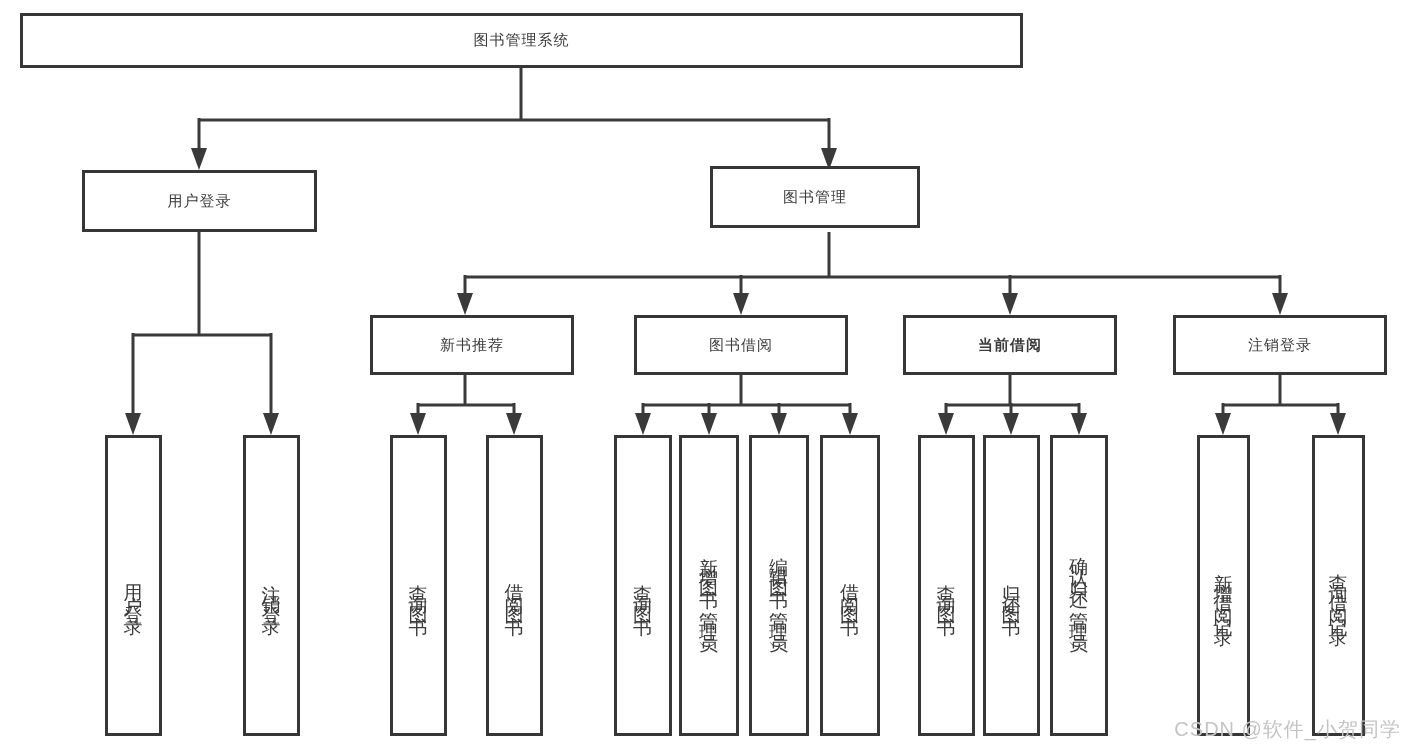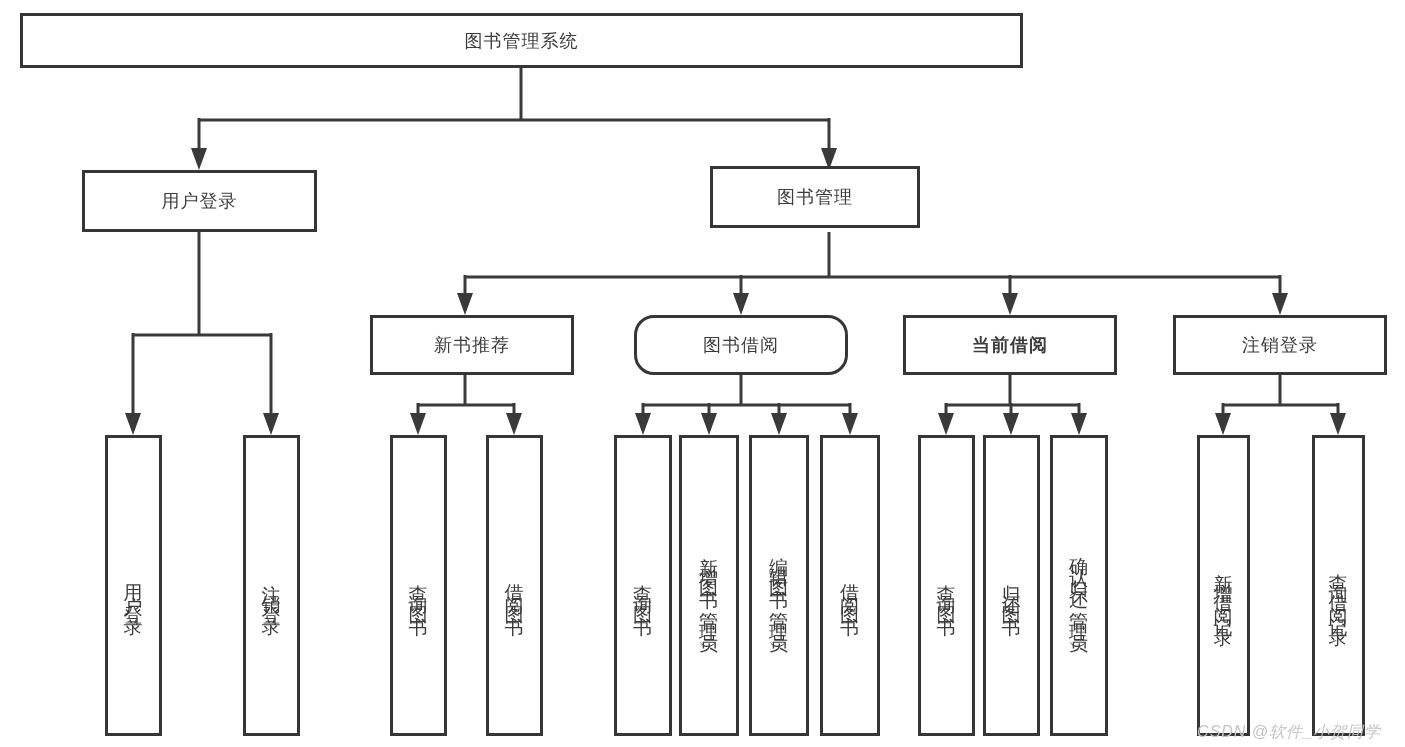--- a/index.html
+++ b/index.html
@@ -9,55 +9,55 @@
     position: relative; overflow: hidden;
   }
   .canvas { position: absolute; left: 0; top: 0; width: 1405px; height: 747px; }
   .connectors { position: absolute; left: 0; top: 0; z-index: 0; }
   .node {
     position: absolute; box-sizing: border-box;
     background: #ffffff; border: 3px solid #363636;
     display: flex; align-items: center; justify-content: center;
     color: #3b3b3b; z-index: 1;
   }
-  .hlabel { font-size: 18px; letter-spacing: 1px; white-space: nowrap; }
+  .hlabel { font-size: 15px; letter-spacing: 1px; white-space: nowrap; }
   .vlabel {
     writing-mode: vertical-rl; text-orientation: upright;
     font-size: 19px; line-height: 1; letter-spacing: 11px;
     margin-bottom: -11px; white-space: nowrap;
   }
   
   .n-root           { left: 20px;   top: 13px;  width: 1003px; height: 55px; }
   
   .n-user-login     { left: 82px;   top: 170px; width: 235px;  height: 62px; }
   .n-book-mgmt      { left: 710px;  top: 166px; width: 210px;  height: 62px; }
   
   .n-new-book-rec   { left: 363px;  top: 315px; width: 204px;  height: 60px; margin-left: 7px; }
-  .n-book-borrow    { left: 634px;  top: 315px; width: 214px;  height: 60px; border-radius: 20px; }
+  .n-book-borrow    { left: 634px;  top: 315px; width: 214px;  height: 60px; }
   .n-current-borrow { left: 903px;  top: 315px; width: 214px;  height: 60px; font-weight: bold; }
   .n-borrow-records { left: 1173px; top: 315px; width: 214px;  height: 60px; }
   
   .leaf { top: 435px; height: 301px; }
   .n-leaf-login       { left: 105px;  width: 57px; }
   .n-leaf-logout      { left: 243px;  width: 57px; }
   .n-leaf-nbr-query   { left: 390px;  width: 57px; }
   .n-leaf-nbr-borrow  { left: 486px;  width: 57px; }
   .n-leaf-bb-query    { left: 614px;  width: 58px; }
   .n-leaf-bb-add      { left: 679px;  width: 60px; }
   .n-leaf-bb-edit     { left: 749px;  width: 60px; }
   .n-leaf-bb-borrow   { left: 820px;  width: 60px; }
   .n-leaf-cb-query    { left: 918px;  width: 57px; }
   .n-leaf-cb-return   { left: 983px;  width: 57px; }
   .n-leaf-cb-confirm  { left: 1050px; width: 58px; }
   .n-leaf-br-add      { left: 1197px; width: 53px; }
   .n-leaf-br-query    { left: 1312px; width: 53px; }
   .watermark {
-    position: absolute; right: 24px; bottom: 4px;
-    font-size: 16px; color: #c4c4c4; z-index: 2;
-    letter-spacing: 1px; white-space: nowrap; font-style: italic;
+    position: absolute; right: 4px; bottom: 4px;
+    font-size: 20px; color: #c4c4c4; z-index: 2;
+    letter-spacing: 1px; white-space: nowrap;
   }
 </style>
 </head>
 <body>
 
 <div class="canvas">
 
   <svg class="connectors" width="1405" height="747" viewBox="0 0 1405 747" fill="#3a3a3a" stroke="#3a3a3a" stroke-width="3">
 
     <g>

